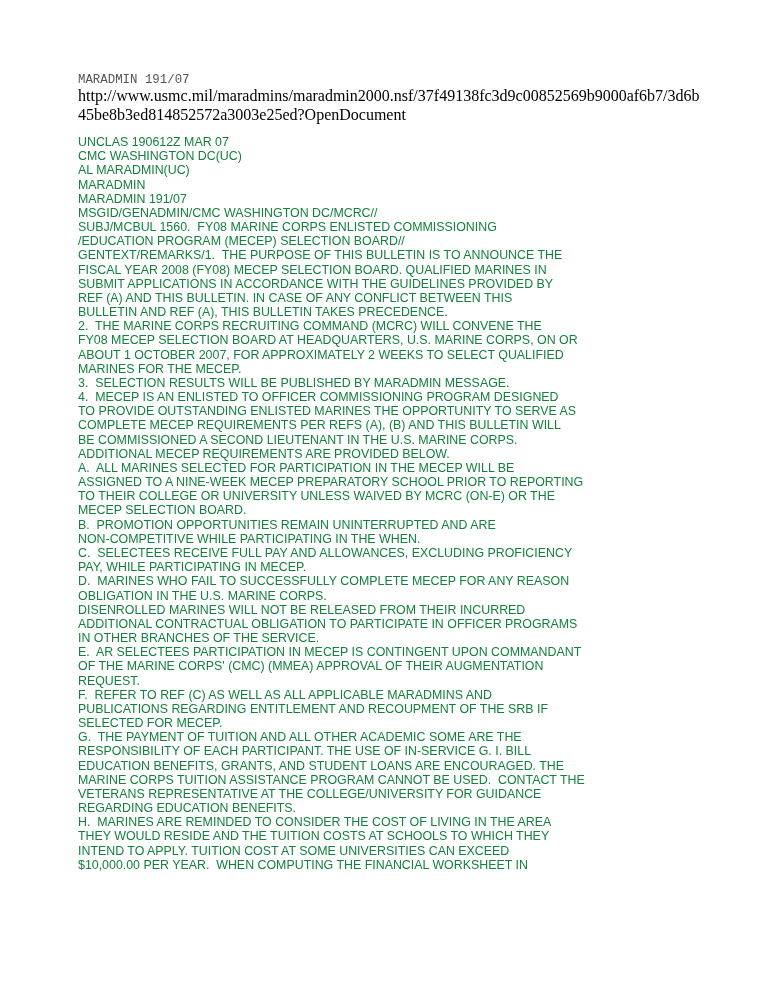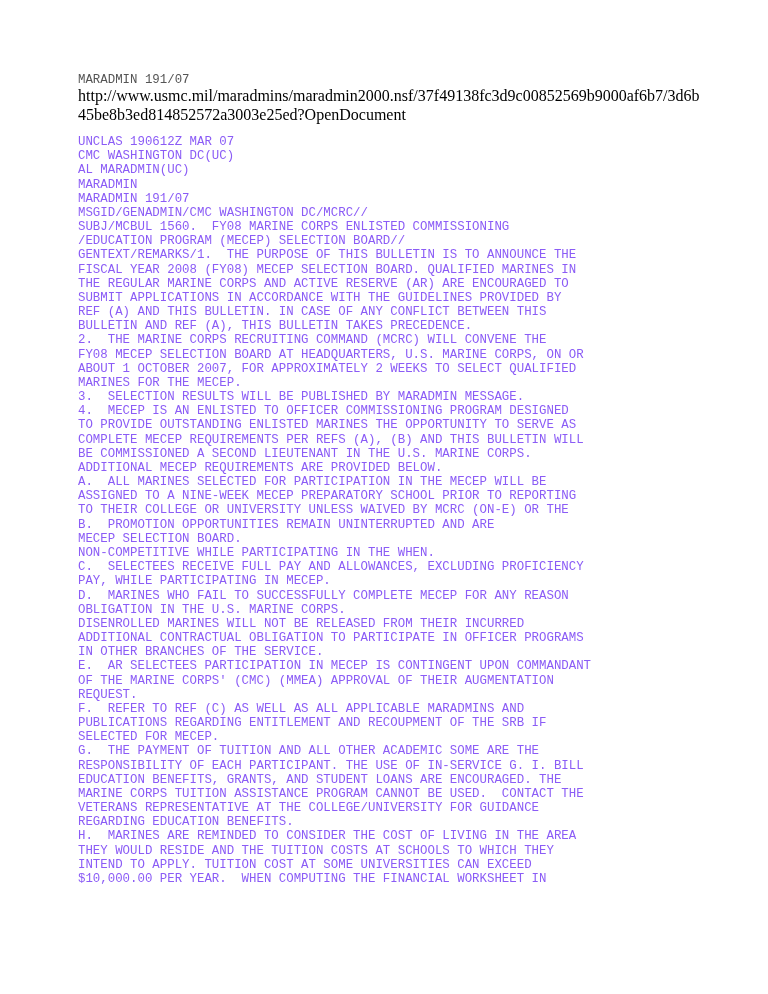--- a/index.html
+++ b/index.html
@@ -12,22 +12,22 @@
   }
   .url {
     position: absolute; top: 87px; left: 0; width: 630px;
     font-family: "Liberation Serif", "DejaVu Serif", serif;
     font-size: 16px; line-height: 18.5px; color: #000000;
     word-break: break-all;
   }
   .url span { display: block; white-space: pre; }
   .body-text {
     position: absolute; top: 135px; left: 0;
-    font-family: Liberation Mono, monospace;
-    font-size: 12.4px; line-height: 14.18px; color: #8b5cf6;
+    font-family: Liberation Sans, sans-serif;
+    font-size: 12.4px; line-height: 14.18px; color: #15803d;
   }
   .body-text .line { display: block; white-space: pre; height: 14.18px; }
 </style>
 </head>
 <body>
 
 <div class="page">
   <div class="msg-title">MARADMIN 191/07</div>
   <div class="url">
     <span>http://www.usmc.mil/maradmins/maradmin2000.nsf/37f49138fc3d9c00852569b9000af6b7/3d6b</span>
@@ -37,39 +37,38 @@
       <span class="line">UNCLAS 190612Z MAR 07</span>
       <span class="line">CMC WASHINGTON DC(UC)</span>
       <span class="line">AL MARADMIN(UC)</span>
       <span class="line">MARADMIN</span>
       <span class="line">MARADMIN 191/07</span>
       <span class="line">MSGID/GENADMIN/CMC WASHINGTON DC/MCRC//</span>
       <span class="line">SUBJ/MCBUL 1560.  FY08 MARINE CORPS ENLISTED COMMISSIONING</span>
       <span class="line">/EDUCATION PROGRAM (MECEP) SELECTION BOARD//</span>
       <span class="line">GENTEXT/REMARKS/1.  THE PURPOSE OF THIS BULLETIN IS TO ANNOUNCE THE</span>
       <span class="line">FISCAL YEAR 2008 (FY08) MECEP SELECTION BOARD. QUALIFIED MARINES IN</span>
-      <span class="line">THE REGULAR MARINE CORPS AND ACTIVE RESERVE (AR) ARE ENCOURAGED TO</span>
       <span class="line">SUBMIT APPLICATIONS IN ACCORDANCE WITH THE GUIDELINES PROVIDED BY</span>
       <span class="line">REF (A) AND THIS BULLETIN. IN CASE OF ANY CONFLICT BETWEEN THIS</span>
       <span class="line">BULLETIN AND REF (A), THIS BULLETIN TAKES PRECEDENCE.</span>
       <span class="line">2.  THE MARINE CORPS RECRUITING COMMAND (MCRC) WILL CONVENE THE</span>
       <span class="line">FY08 MECEP SELECTION BOARD AT HEADQUARTERS, U.S. MARINE CORPS, ON OR</span>
       <span class="line">ABOUT 1 OCTOBER 2007, FOR APPROXIMATELY 2 WEEKS TO SELECT QUALIFIED</span>
       <span class="line">MARINES FOR THE MECEP.</span>
       <span class="line">3.  SELECTION RESULTS WILL BE PUBLISHED BY MARADMIN MESSAGE.</span>
       <span class="line">4.  MECEP IS AN ENLISTED TO OFFICER COMMISSIONING PROGRAM DESIGNED</span>
       <span class="line">TO PROVIDE OUTSTANDING ENLISTED MARINES THE OPPORTUNITY TO SERVE AS</span>
       <span class="line">COMPLETE MECEP REQUIREMENTS PER REFS (A), (B) AND THIS BULLETIN WILL</span>
       <span class="line">BE COMMISSIONED A SECOND LIEUTENANT IN THE U.S. MARINE CORPS.</span>
       <span class="line">ADDITIONAL MECEP REQUIREMENTS ARE PROVIDED BELOW.</span>
       <span class="line">A.  ALL MARINES SELECTED FOR PARTICIPATION IN THE MECEP WILL BE</span>
       <span class="line">ASSIGNED TO A NINE-WEEK MECEP PREPARATORY SCHOOL PRIOR TO REPORTING</span>
       <span class="line">TO THEIR COLLEGE OR UNIVERSITY UNLESS WAIVED BY MCRC (ON-E) OR THE</span>
+      <span class="line">MECEP SELECTION BOARD.</span>
       <span class="line">B.  PROMOTION OPPORTUNITIES REMAIN UNINTERRUPTED AND ARE</span>
-      <span class="line">MECEP SELECTION BOARD.</span>
       <span class="line">NON-COMPETITIVE WHILE PARTICIPATING IN THE WHEN.</span>
       <span class="line">C.  SELECTEES RECEIVE FULL PAY AND ALLOWANCES, EXCLUDING PROFICIENCY</span>
       <span class="line">PAY, WHILE PARTICIPATING IN MECEP.</span>
       <span class="line">D.  MARINES WHO FAIL TO SUCCESSFULLY COMPLETE MECEP FOR ANY REASON</span>
       <span class="line">OBLIGATION IN THE U.S. MARINE CORPS.</span>
       <span class="line">DISENROLLED MARINES WILL NOT BE RELEASED FROM THEIR INCURRED</span>
       <span class="line">ADDITIONAL CONTRACTUAL OBLIGATION TO PARTICIPATE IN OFFICER PROGRAMS</span>
       <span class="line">IN OTHER BRANCHES OF THE SERVICE.</span>
       <span class="line">E.  AR SELECTEES PARTICIPATION IN MECEP IS CONTINGENT UPON COMMANDANT</span>
       <span class="line">OF THE MARINE CORPS' (CMC) (MMEA) APPROVAL OF THEIR AUGMENTATION</span>

